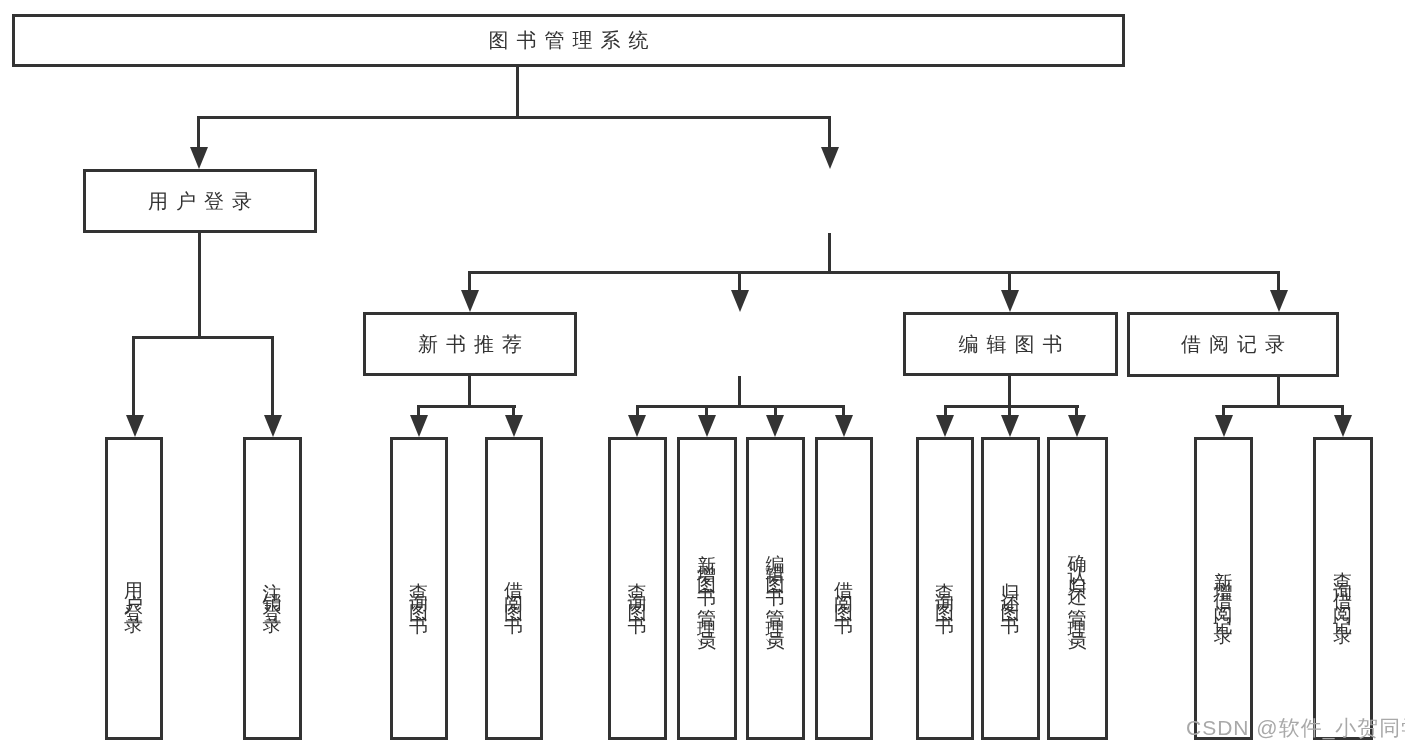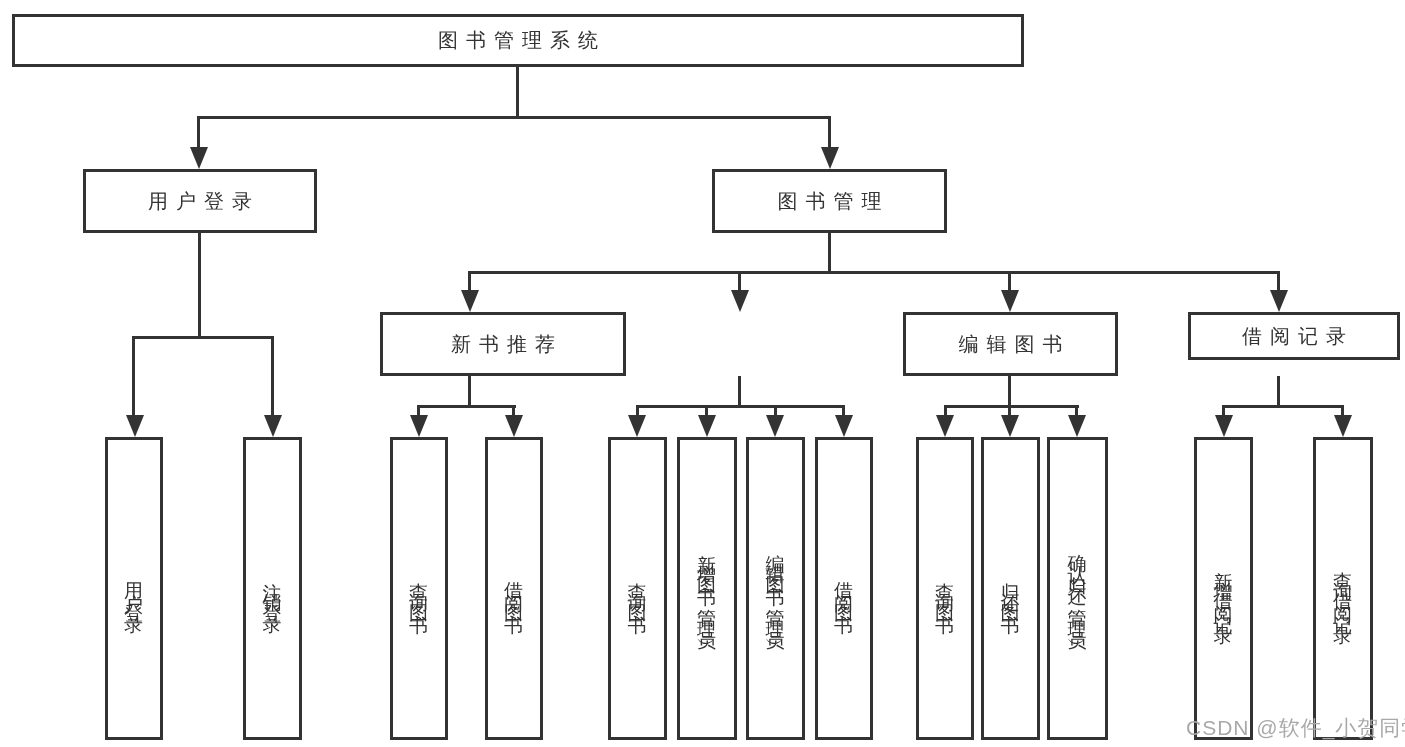--- a/index.html
+++ b/index.html
@@ -123,28 +123,27 @@
   <div class="vl" style="left:1075px;top:405px;height:12px"></div>
   <div class="ar" style="left:1068px;top:415px"></div>
 
   <div class="vl" style="left:1277px;top:376px;height:32px"></div>
   <div class="hl" style="left:1222px;top:405px;width:122px"></div>
   <div class="vl" style="left:1222px;top:405px;height:12px"></div>
   <div class="ar" style="left:1215px;top:415px"></div>
   <div class="vl" style="left:1341px;top:405px;height:12px"></div>
   <div class="ar" style="left:1334px;top:415px"></div>
 
-  <div class="box" style="left:12px;top:14px;width:1012px;height:53px">图书管理系统</div>
+  <div class="box" style="left:12px;top:14px;width:1113px;height:53px">图书管理系统</div>
 
   <div class="box" style="left:83px;top:169px;width:234px;height:64px">用户登录</div>
-  <div class="box" style="left:712px;top:169px;width:235px;height:64px">图书管理</div>
 
-  <div class="box" style="left:380px;top:312px;width:246px;height:64px">新书推荐</div>
+  <div class="box" style="left:363px;top:312px;width:214px;height:64px">新书推荐</div>
   <div class="box" style="left:903px;top:312px;width:215px;height:64px">编辑图书</div>
-  <div class="box" style="left:1188px;top:312px;width:212px;height:48px">借阅记录</div>
+  <div class="box" style="left:1127px;top:312px;width:212px;height:65px">借阅记录</div>
 
   <div class="leaf" style="left:105px;width:58px">用户登录</div>
   <div class="leaf" style="left:243px;width:59px">注销登录</div>
 
   <div class="leaf" style="left:390px;width:58px">查询图书</div>
   <div class="leaf" style="left:485px;width:58px">借阅图书</div>
 
   <div class="leaf" style="left:608px;width:59px">查询图书</div>
   <div class="leaf" style="left:677px;width:60px">新增图书（管理员）</div>
   <div class="leaf" style="left:746px;width:59px">编辑图书（管理员）</div>

